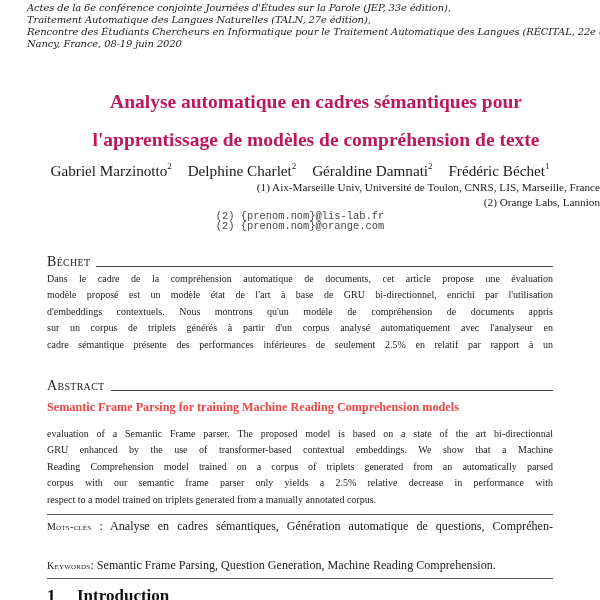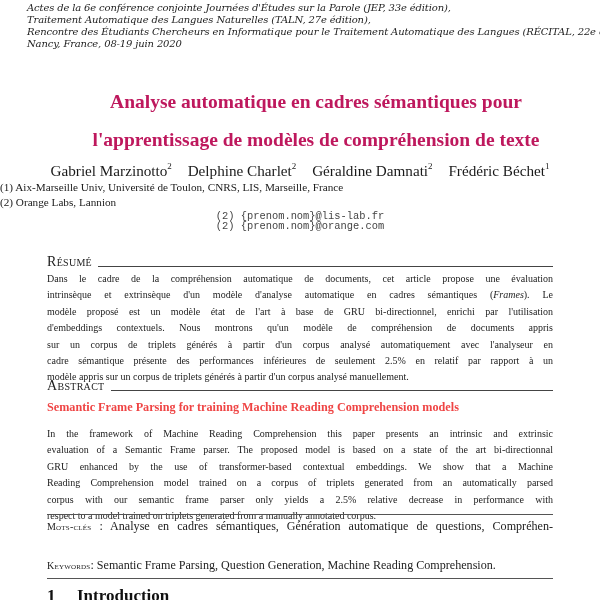--- a/index.html
+++ b/index.html
@@ -5,21 +5,21 @@
   html, body { margin:0; padding:0; background:#ffffff; }
   body { width:600px; height:600px; overflow:hidden; position:relative; color:#1a1a1a;
          font-family:"Liberation Serif", "DejaVu Serif", serif; }
   .hdr { position:absolute; left:27px; font-style:italic; font-size:10px; line-height:12px;
          font-family:"DejaVu Serif", serif; white-space:nowrap; color:#222; letter-spacing:-0.15px; }
   .title { position:absolute; left:0; width:600px; text-align:center; font-weight:bold; font-size:19.5px;
            line-height:24px; color:#be185d;padding-left:16px; }
   .authors { position:absolute; left:0; width:600px; text-align:center; font-size:15.2px; top:162px; white-space:nowrap; }
   .authors .au { margin:0 6px; }
   .authors sup { font-size:9px; vertical-align:top; position:relative; top:-1px; }
-  .aff { position:absolute; left:0; width:600px; text-align:left; font-size:11.2px; line-height:14px; }
+  .aff { position:absolute; left:0; width:600px; text-align:right; font-size:11.2px; line-height:14px; }
   .mail { position:absolute; left:0; width:600px; text-align:center; font-family:"Liberation Mono", monospace;
           font-size:10.4px; line-height:10.5px; color:#444; white-space:pre; }
   .sechead { position:absolute; left:47px; width:506px; display:flex; align-items:flex-end; font-size:14px; color:#222; }
   .sechead .lbl { font-variant:small-caps; letter-spacing:0.3px; white-space:nowrap; padding-right:6px; }
   .sechead .rule { flex:1; border-bottom:1px solid #444; margin-bottom:3px; }
   .para { position:absolute; left:47px; width:506px; font-size:10px; line-height:16.4px; text-align:justify; color:#222; }
   .para .ln { display:block; text-align:justify; text-align-last:justify; white-space:nowrap; }
   .para .ln.last { text-align-last:left; }
   .subt { position:absolute; left:47px; font-weight:bold; font-size:12.2px; white-space:nowrap; color:#ef4444; }
   .hrule { position:absolute; left:47px; width:506px; border-top:1.2px solid #555; }
@@ -47,40 +47,37 @@
   <span class="au"><span>Géraldine Damnati</span><sup>2</sup></span>
   <span class="au"><span>Frédéric Béchet</span><sup>1</sup></span>
 </div>
 
 <div class="aff" style="top:180px">(1) Aix-Marseille Univ, Université de Toulon, CNRS, LIS, Marseille, France</div>
 <div class="aff" style="top:195px">(2) Orange Labs, Lannion</div>
 <div class="mail" style="top:211px">(2) {prenom.nom}@lis-lab.fr</div>
 <div class="mail" style="top:221px">(2) {prenom.nom}@orange.com</div>
 
 <div class="sechead" style="top:254px">
-  <span class="lbl">Résumé</span>
+  <span class="lbl">Béchet</span>
   <span class="rule"></span>
 </div>
 <div class="para" style="top:271px">
   <span class="ln">Dans le cadre de la compréhension automatique de documents, cet article propose une évaluation</span>
-  <span class="ln"><span>intrinsèque et extrinsèque d'un modèle d'analyse automatique en cadres sémantiques (</span><i>Frames</i><span>). Le</span></span>
   <span class="ln">modèle proposé est un modèle état de l'art à base de GRU bi-directionnel, enrichi par l'utilisation</span>
   <span class="ln">d'embeddings contextuels. Nous montrons qu'un modèle de compréhension de documents appris</span>
   <span class="ln">sur un corpus de triplets générés à partir d'un corpus analysé automatiquement avec l'analyseur en</span>
   <span class="ln">cadre sémantique présente des performances inférieures de seulement 2.5% en relatif par rapport à un</span>
-  <span class="ln last">modèle appris sur un corpus de triplets générés à partir d'un corpus analysé manuellement.</span>
 </div>
 
 <div class="sechead" style="top:378px">
   <span class="lbl">Abstract</span>
   <span class="rule"></span>
 </div>
 <div class="subt" style="top:400px">Semantic Frame Parsing for training Machine Reading Comprehension models</div>
 <div class="para" style="top:426px">
-  <span class="ln">In the framework of Machine Reading Comprehension this paper presents an intrinsic and extrinsic</span>
   <span class="ln">evaluation of a Semantic Frame parser. The proposed model is based on a state of the art bi-directionnal</span>
   <span class="ln">GRU enhanced by the use of transformer-based contextual embeddings. We show that a Machine</span>
   <span class="ln">Reading Comprehension model trained on a corpus of triplets generated from an automatically parsed</span>
   <span class="ln">corpus with our semantic frame parser only yields a 2.5% relative decrease in performance with</span>
   <span class="ln last">respect to a model trained on triplets generated from a manually annotated corpus.</span>
 </div>
 <div class="hrule" style="top:514px"></div>
 
 <div class="kw" style="top:518px">
   <span class="ln"><span class="lbl">Mots-clés</span><span> : </span><span>Analyse en cadres sémantiques, Génération automatique de questions, Compréhen-</span></span>

